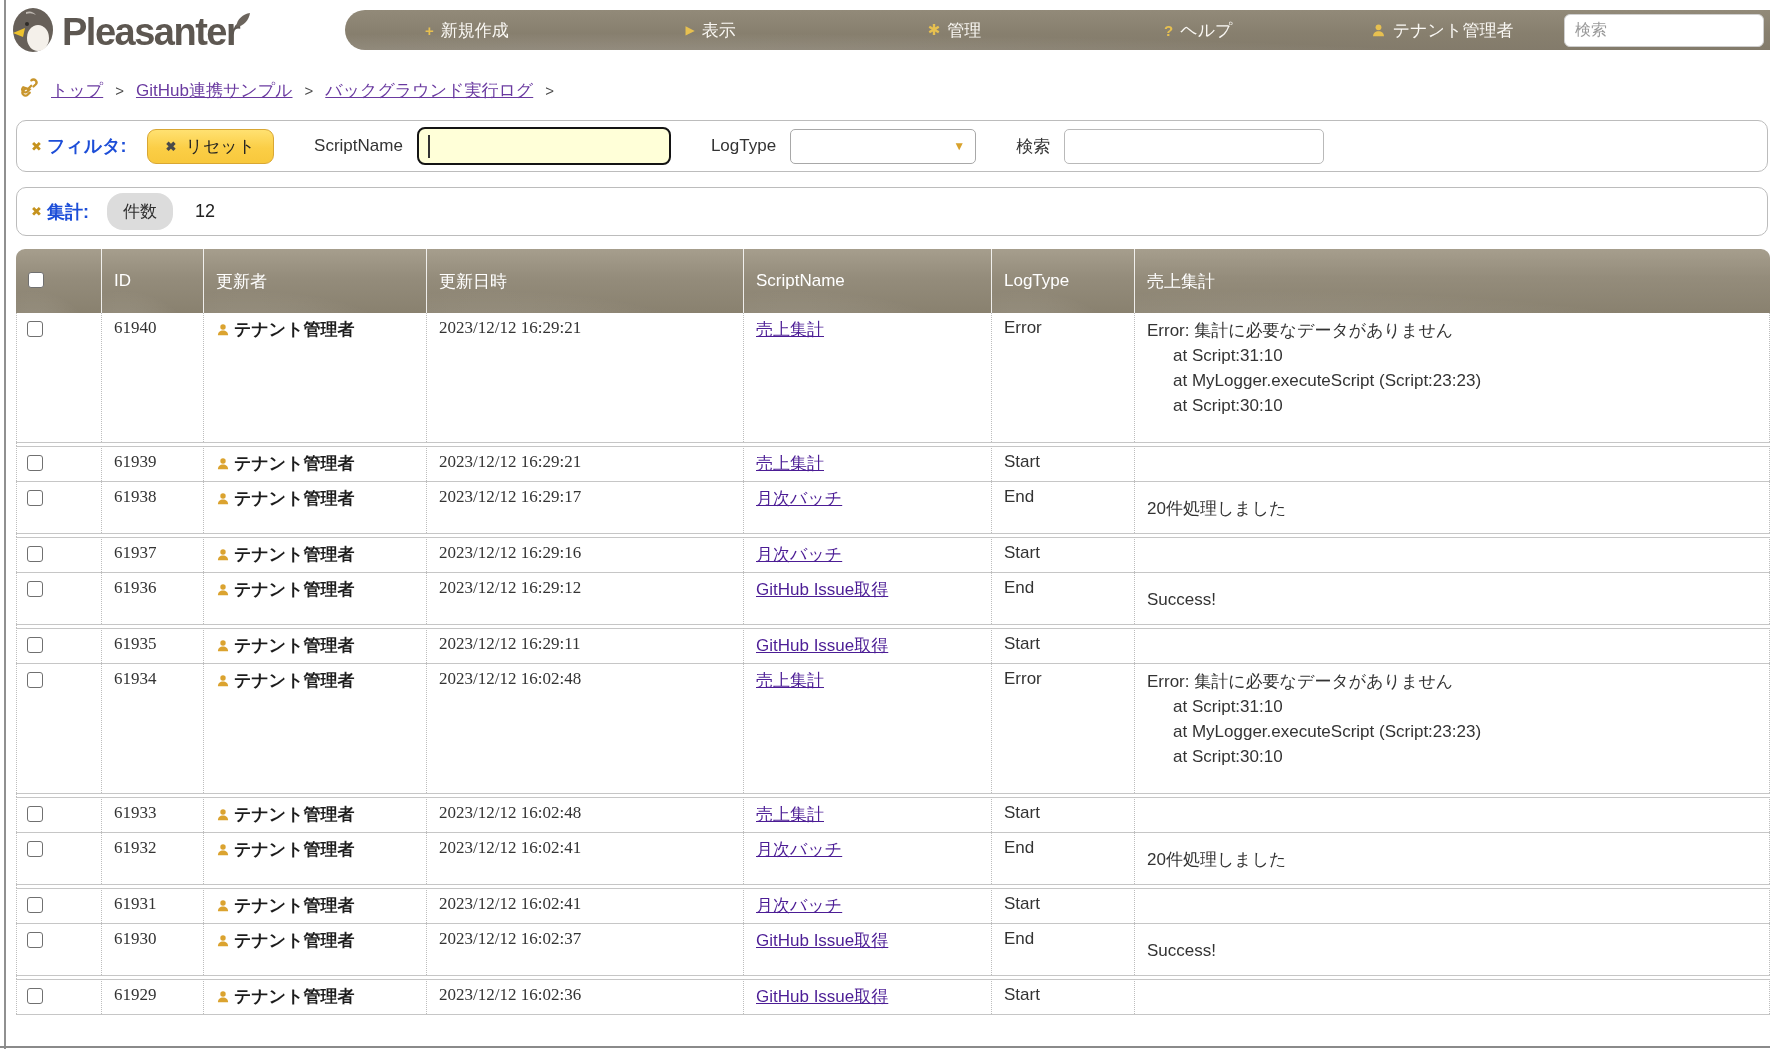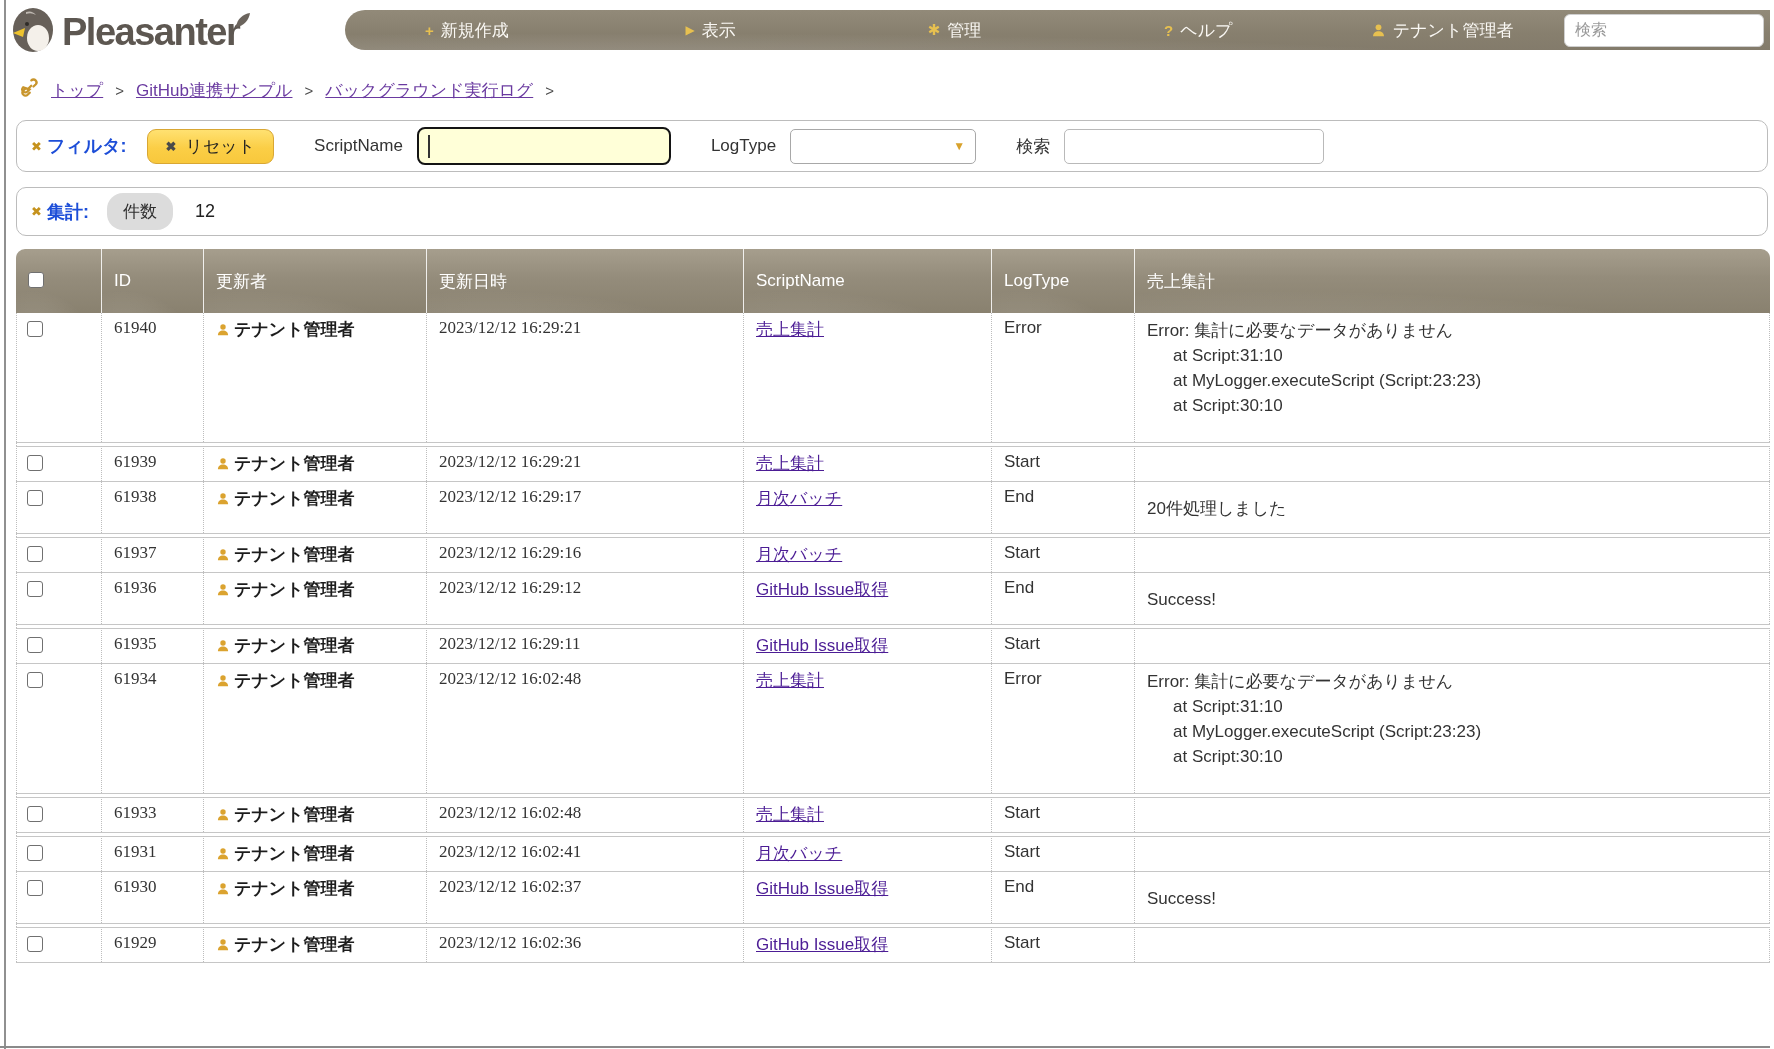--- a/index.html
+++ b/index.html
@@ -339,20 +339,36 @@
             <td class="c-id">61933</td>
             <td class="c-updater"><span class="p-icon"><svg width="14" height="14" viewBox="0 0 16 16">
                   <circle cx="8" cy="4.6" r="3.1" fill="#dba32f"></circle>
                   <path d="M2.2 14 c0-3.4 2.6-5.3 5.8-5.3 s5.8 1.9 5.8 5.3 z" fill="#dba32f"></path>
                 </svg></span><span class="c-upd">テナント管理者</span></td>
             <td class="c-date">2023/12/12 16:02:48</td>
             <td class="c-script"><a>売上集計</a></td>
             <td class="c-logtype">Start</td>
             <td class="c-msg"></td>
           </tr>
+          <tr class="row">
+            <td class="c-check"><input class="cbx" type="checkbox" style=""></td>
+            <td class="c-id">61932</td>
+            <td class="c-updater"><span class="p-icon"><svg width="14" height="14" viewBox="0 0 16 16">
+                  <circle cx="8" cy="4.6" r="3.1" fill="#dba32f"></circle>
+                  <path d="M2.2 14 c0-3.4 2.6-5.3 5.8-5.3 s5.8 1.9 5.8 5.3 z" fill="#dba32f"></path>
+                </svg></span><span class="c-upd">テナント管理者</span></td>
+            <td class="c-date">2023/12/12 16:02:41</td>
+            <td class="c-script"><a>月次バッチ</a></td>
+            <td class="c-logtype">End</td>
+            <td class="c-msg pad-one">
+              <div class="msg msg-one">
+                <div>20件処理しました</div>
+              </div>
+            </td>
+          </tr>
           <tr class="gap">
             <td colspan="7"></td>
           </tr>
           <tr class="row">
             <td class="c-check"><input class="cbx" type="checkbox" style=""></td>
             <td class="c-id">61931</td>
             <td class="c-updater"><span class="p-icon"><svg width="14" height="14" viewBox="0 0 16 16">
                   <circle cx="8" cy="4.6" r="3.1" fill="#dba32f"></circle>
                   <path d="M2.2 14 c0-3.4 2.6-5.3 5.8-5.3 s5.8 1.9 5.8 5.3 z" fill="#dba32f"></path>
                 </svg></span><span class="c-upd">テナント管理者</span></td>

